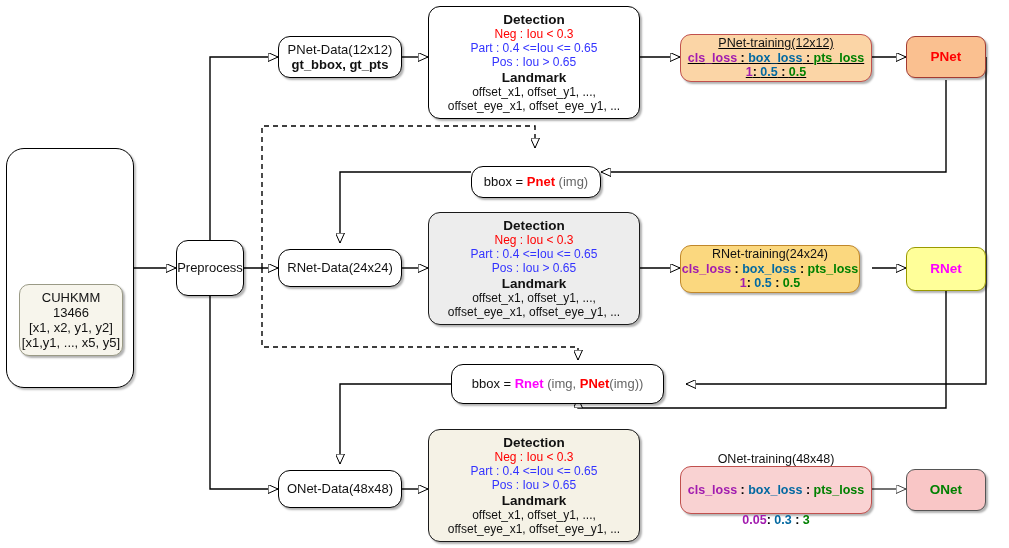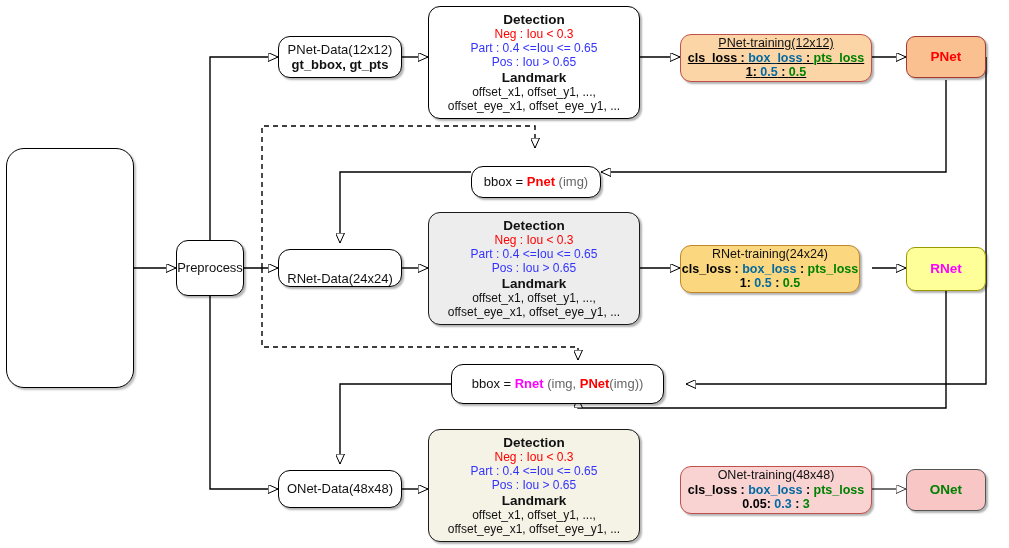--- a/index.html
+++ b/index.html
@@ -20,21 +20,21 @@
   .det{font-size:12px;color:#111;padding:5px 4px;}
   .det .hd{font-weight:bold;font-size:13.5px;}
   .det .neg{color:#ff0000;}
   .det .part,.det .pos{color:#3333ff;}
   .gray{background:#ededed;border-color:#1a1a1a;}
   .detcream{background:#f5f2e6;border-color:#1a1a1a;}
   .train{font-size:12px;border-radius:11px;}
   .train .ttl{color:#111;font-size:12.5px;}
   .train .row2{font-weight:bold;font-size:12.5px;}
   .train .row3{font-weight:bold;font-size:12.5px;}
-  .c-red{color:#000000;margin-top:32px;} .c-blue{color:#0369a1;} .c-green{color:#008000;}
+  .c-red{color:#a21caf;margin-top:32px;} .c-blue{color:#0369a1;} .c-green{color:#008000;}
   .t-orange{background:#fbd5a6;border-color:#c0504d;text-decoration:underline;}
   .t-yellow{background:#fbd87f;border-color:#c0872a;}
   .t-pink{background:#f9d2d2;border-color:#c0504d;}
   .net{font-weight:bold;font-size:13.5px;border-radius:9px;}
   .n-p{background:#fac090;border-color:#a33b32;color:#ff0000;}
   .n-r{background:#ffff99;border-color:#9a9a00;color:#ff00ff;}
   .n-o{background:#f9c6c6;border-color:#555;color:#008000;}
   .bbox{font-size:13px;color:#111;}
   .bbox .pn{color:#ff0000;font-weight:bold;}
   .bbox .rn{color:#ff00ff;font-weight:bold;}
@@ -87,20 +87,26 @@
     </g>
     <g fill="none" stroke="#000" stroke-width="1.4" stroke-dasharray="5,4">
       <path d="M262,268 L262,126 L535,126 L535,148" marker-end="url(#ah)"></path>
       <path d="M262,268 L262,347 L578,347 L578,360" marker-end="url(#ah)"></path>
     </g>
   </svg>
 
   <div class="node outer" style="left:6px;top:148px;width:128px;height:240px;"></div>
 
 
+  <div class="node src cream" style="left:19px;top:284px;width:104px;height:72px;">
+    <span class="ln">CUHKMM</span>
+    <span class="ln">13466</span>
+    <span class="ln">[x1, x2, y1, y2]</span>
+    <span class="ln">[x1,y1, ..., x5, y5]</span>
+  </div>
 
   <div class="node proc" style="left:176px;top:240px;width:68px;height:56px;">
     <span class="ln">Preprocess</span>
   </div>
 
   <div class="node data" style="left:278px;top:36px;width:124px;height:42px;">
     <span class="ln">PNet-Data(12x12)</span>
     <span class="ln" style="font-weight:bold;">gt_bbox, gt_pts</span>
   </div>
 
@@ -121,21 +127,21 @@
   </div>
 
   <div class="node net n-p" style="left:906px;top:36px;width:80px;height:42px;">
     <span class="ln">PNet</span>
   </div>
 
   <div class="node bbox" style="left:471px;top:166px;width:130px;height:32px;">
     <span class="ln"><span>bbox = </span><span class="pn">Pnet</span><span class="dim"> (img)</span></span>
   </div>
 
-  <div class="node data" style="left:278px;top:249px;width:124px;height:38px;justify-content:flex-end;">
+  <div class="node data" style="left:278px;top:249px;width:124px;height:38px;">
     <span class="ln">RNet-Data(24x24)</span>
   </div>
 
   <div class="node det gray" style="left:428px;top:212px;width:212px;height:113px;">
     <span class="ln hd">Detection</span>
     <span class="ln neg">Neg : Iou &lt; 0.3</span>
     <span class="ln part">Part : 0.4 &lt;=Iou &lt;= 0.65</span>
     <span class="ln pos">Pos : Iou &gt; 0.65</span>
     <span class="ln hd">Landmark</span>
     <span class="ln">offset_x1, offset_y1, ...,</span>
@@ -163,21 +169,21 @@
   <div class="node det detcream" style="left:428px;top:429px;width:212px;height:113px;">
     <span class="ln hd">Detection</span>
     <span class="ln neg">Neg : Iou &lt; 0.3</span>
     <span class="ln part">Part : 0.4 &lt;=Iou &lt;= 0.65</span>
     <span class="ln pos">Pos : Iou &gt; 0.65</span>
     <span class="ln hd">Landmark</span>
     <span class="ln">offset_x1, offset_y1, ...,</span>
     <span class="ln">offset_eye_x1, offset_eye_y1, ...</span>
   </div>
 
-  <div class="node train t-pink" style="left:680px;top:466px;width:192px;height:48px;">
+  <div class="node train t-pink" style="left:680px;top:466px;width:192px;height:48px;gap:16px;">
     <span class="ln ttl">ONet-training(48x48)</span>
     <span class="ln row2"><span class="c-red">cls_loss</span> : <span class="c-blue">box_loss</span> : <span class="c-green">pts_loss</span></span>
     <span class="ln row3"><span class="c-red">0.05</span>: <span class="c-blue">0.3</span> : <span class="c-green">3</span></span>
   </div>
 
   <div class="node net n-o" style="left:906px;top:469px;width:80px;height:42px;">
     <span class="ln">ONet</span>
   </div>
 
 </div>

